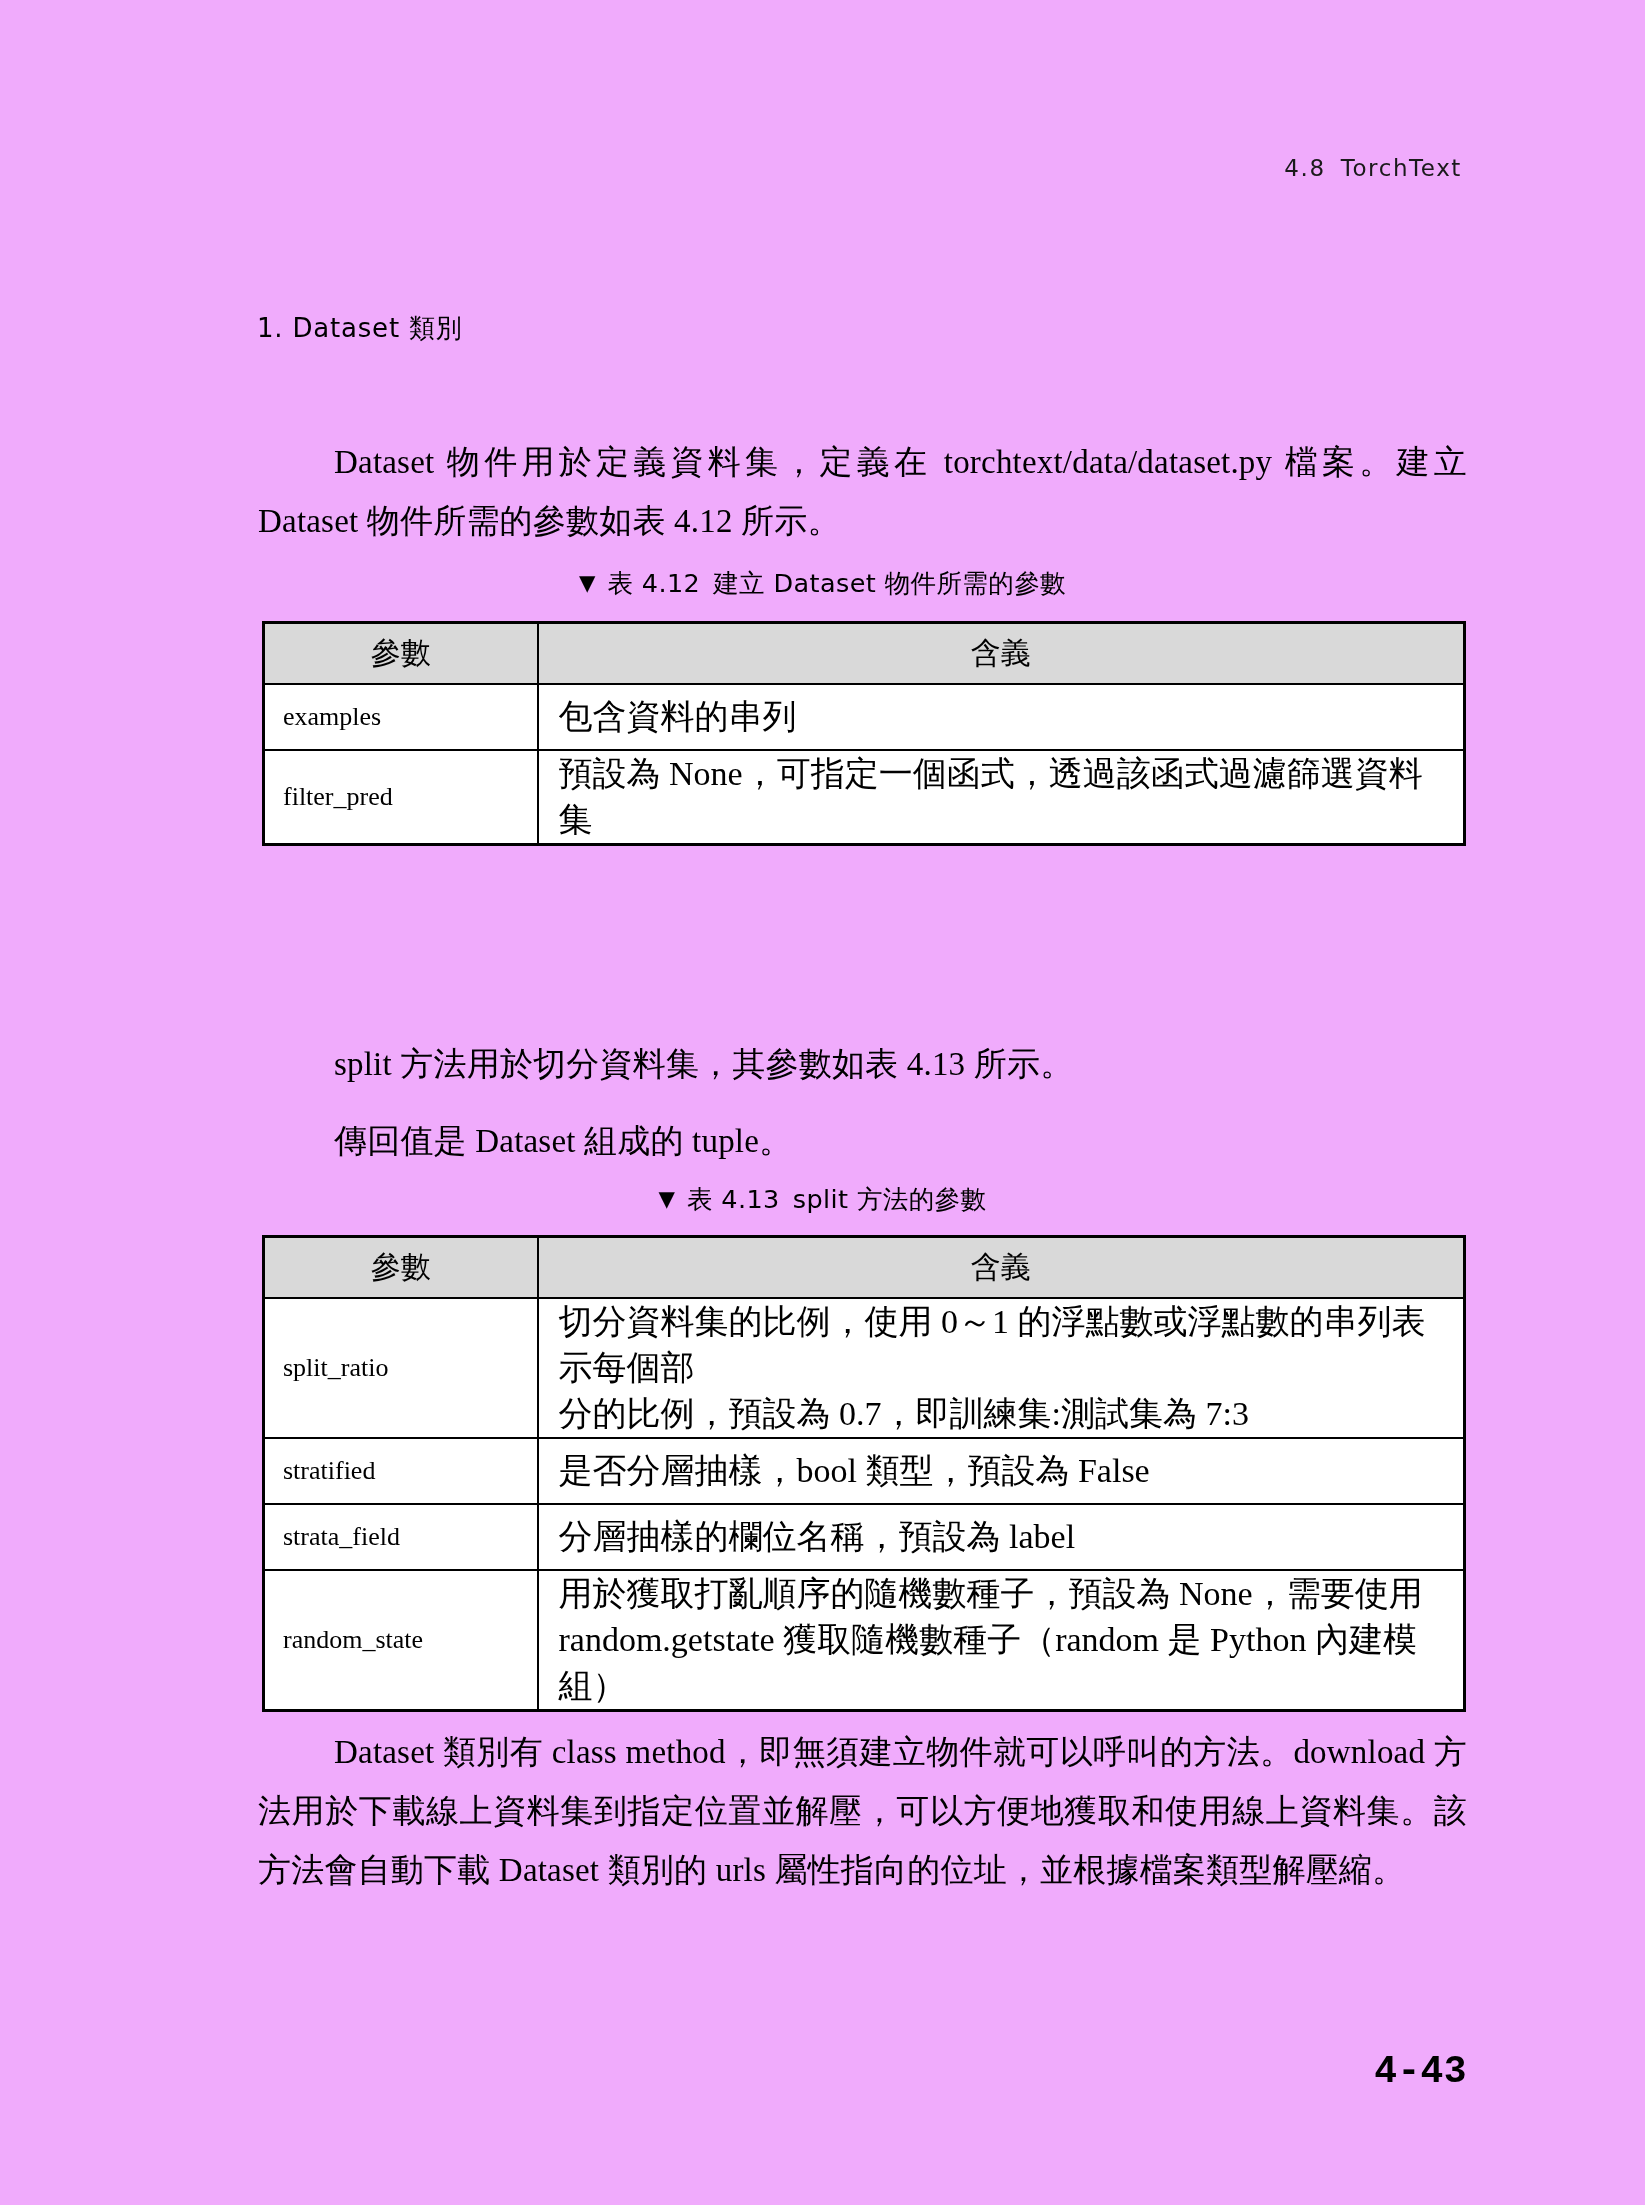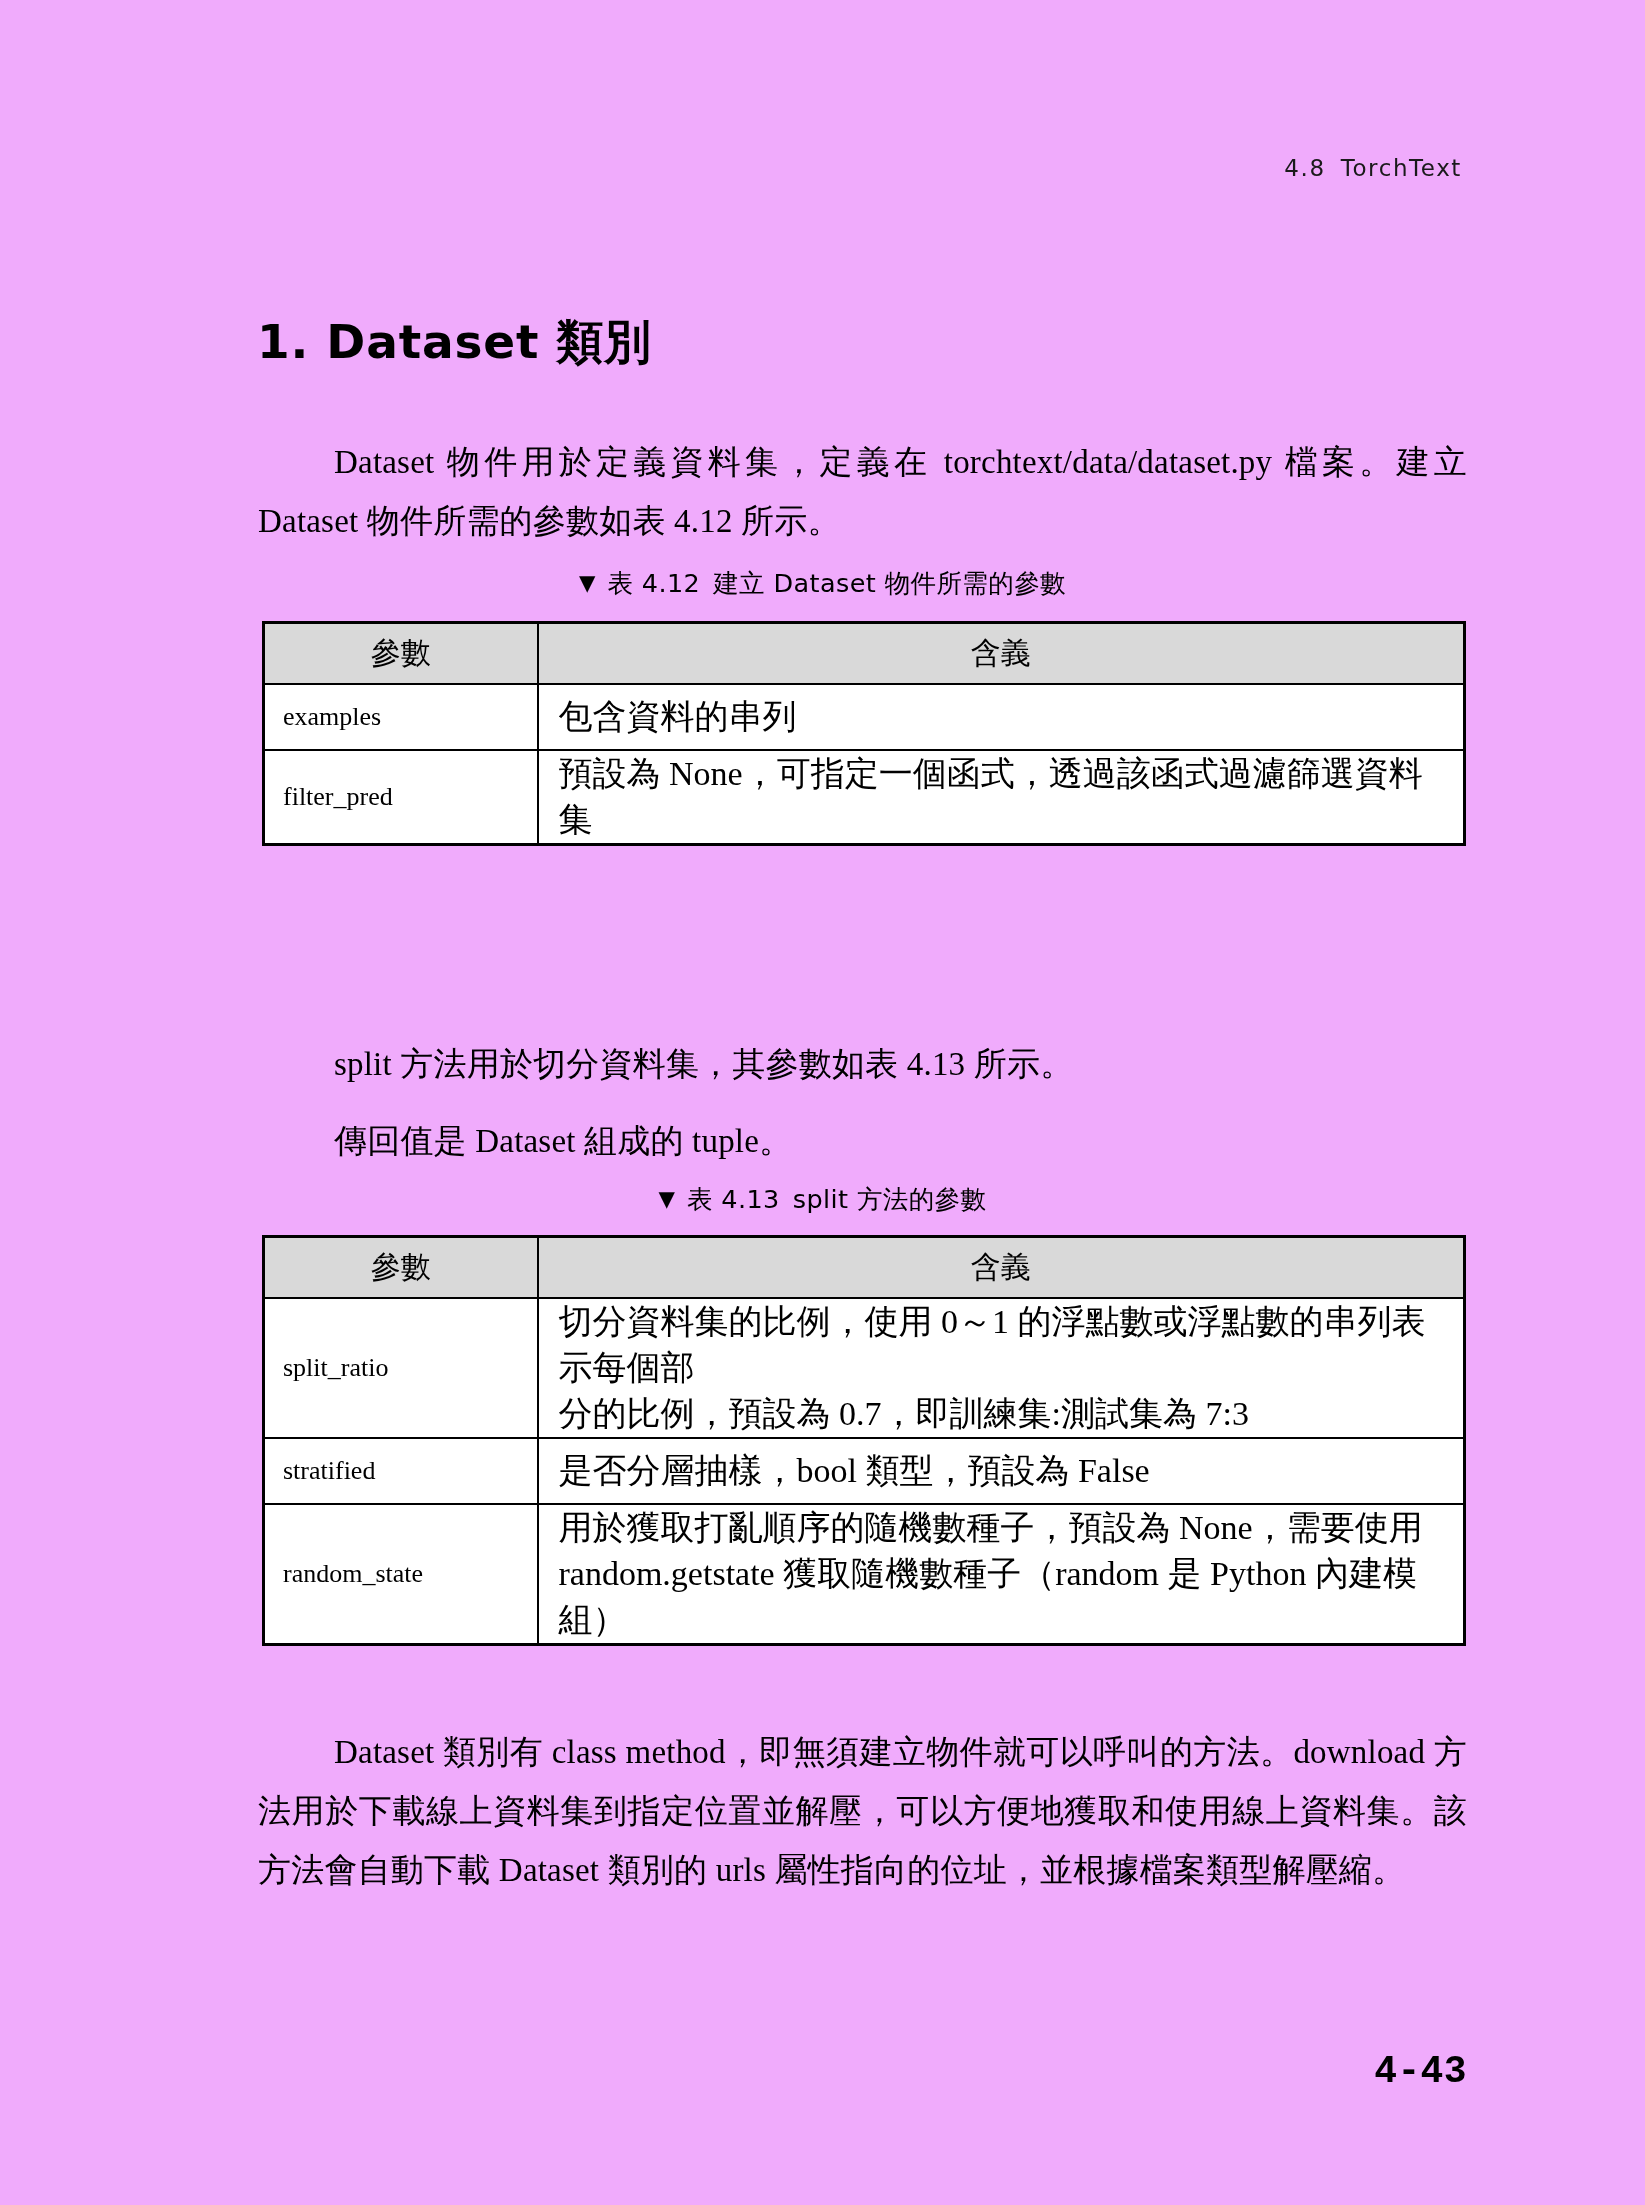--- a/index.html
+++ b/index.html
@@ -32,22 +32,22 @@
     white-space: nowrap;
   }
   .running-head .rh-num { margin-right: 15px; }
 
   
   .section-heading {
     position: absolute;
     left: 257px;
     top: 311px;
     font-family: "DejaVu Sans", "Liberation Sans", sans-serif;
-    font-size: 47px;
-    font-weight: 700;
+    font-size: 26px;
+    font-weight: 400;
     letter-spacing: 0.8px;
     color: #000;
     white-space: nowrap;
   }
 
   
   .para {
     position: absolute;
     font-size: 33px;
     line-height: 59px;
@@ -211,20 +211,26 @@
           <span class="cell-line">切分資料集的比例，使用 0～1 的浮點數或浮點數的串列表示每個部</span>
           <span class="cell-line">分的比例，預設為 0.7，即訓練集:測試集為 7:3</span>
         </td>
       </tr>
       <tr class="row-1line">
         <td class="cell-param">stratified</td>
         <td class="cell-desc">
           <span class="cell-line">是否分層抽樣，bool 類型，預設為 False</span>
         </td>
       </tr>
+      <tr class="row-1line">
+        <td class="cell-param">strata_field</td>
+        <td class="cell-desc">
+          <span class="cell-line">分層抽樣的欄位名稱，預設為 label</span>
+        </td>
+      </tr>
       <tr class="row-2line">
         <td class="cell-param">random_state</td>
         <td class="cell-desc">
           <span class="cell-line">用於獲取打亂順序的隨機數種子，預設為 None，需要使用</span>
           <span class="cell-line">random.getstate 獲取隨機數種子（random 是 Python 內建模組）</span>
         </td>
       </tr>
     </tbody>
   </table>
 

